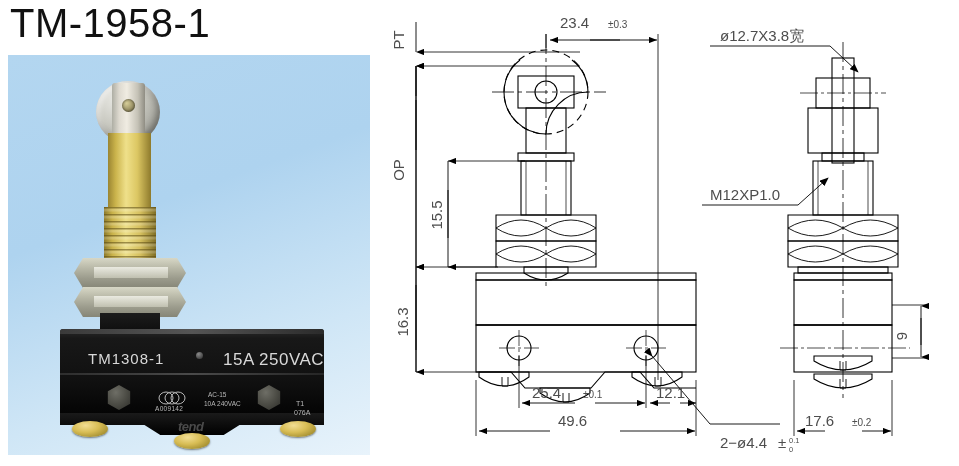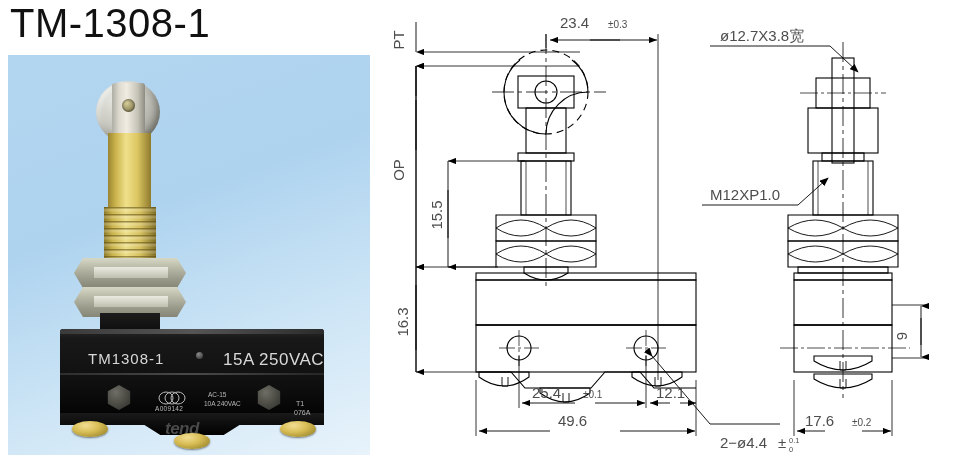--- a/index.html
+++ b/index.html
@@ -105,21 +105,21 @@
 
   
   .mark { position:absolute; color:#cfcfcf; white-space:nowrap; font-family:"Liberation Sans", sans-serif; }
   #mk-model { left:80px; top:295px; font-size:15px; letter-spacing:1px; color:#d8d8d8; }
   #mk-rating { left:215px; top:295px; font-size:17px; letter-spacing:.5px; color:#d8d8d8; }
   #mk-ccc-code { left:147px; top:350px; font-size:6.5px; letter-spacing:.3px; color:#b9b9b9; }
   #mk-ac15 { left:200px; top:336px; font-size:6.5px; color:#b9b9b9; }
   #mk-ac15b { left:196px; top:345px; font-size:6.5px; color:#b9b9b9; }
   #mk-t1 { left:288px; top:345px; font-size:7px; color:#b9b9b9; }
   #mk-t1b { left:286px; top:354px; font-size:7px; color:#b9b9b9; }
-  #mk-brand { left:157px; top:364px; font-size:17px; color:#4a4a4a; font-style:italic; font-weight:bold; letter-spacing:-.5px; }
+  #mk-brand { left:170px; top:364px; font-size:13px; color:#4a4a4a; font-style:italic; font-weight:bold; letter-spacing:-.5px; }
 
   
   #ccc-logo { left:150px; top:336px; width:28px; height:14px; }
   
   #led { left:188px; top:297px; width:7px; height:7px; border-radius:50%;
          background:radial-gradient(circle at 35% 30%, #8a8a8a, #2a2a2a); }
 
   
   .term {
     width:36px; height:16px; border-radius:50%;
@@ -142,21 +142,21 @@
   .dimtxt { font-family:"Liberation Sans", sans-serif; font-size:15px; fill:#4d4d4d; }
   .dimtxt-sm { font-family:"Liberation Sans", sans-serif; font-size:10px; fill:#4d4d4d; }
   .dimtxt-xs { font-family:"Liberation Sans", sans-serif; font-size:7.5px; fill:#4d4d4d; }
   .lbl { font-family:"Liberation Sans", sans-serif; font-size:15px; fill:#4d4d4d; }
 </style>
 </head>
 <body>
 
 <div id="left-panel">
 
-  <div id="page-title">TM-1308-1</div>
+  <div id="page-title">TM-1958-1</div>
 
   <div id="photo-frame">
 
     <div class="sw" id="roller"></div>
     <div class="sw" id="roller-pin"></div>
     <div class="sw" id="roller-hole"></div>
 
     <div class="sw" id="shaft"></div>
     <div class="sw" id="thread"></div>
 

